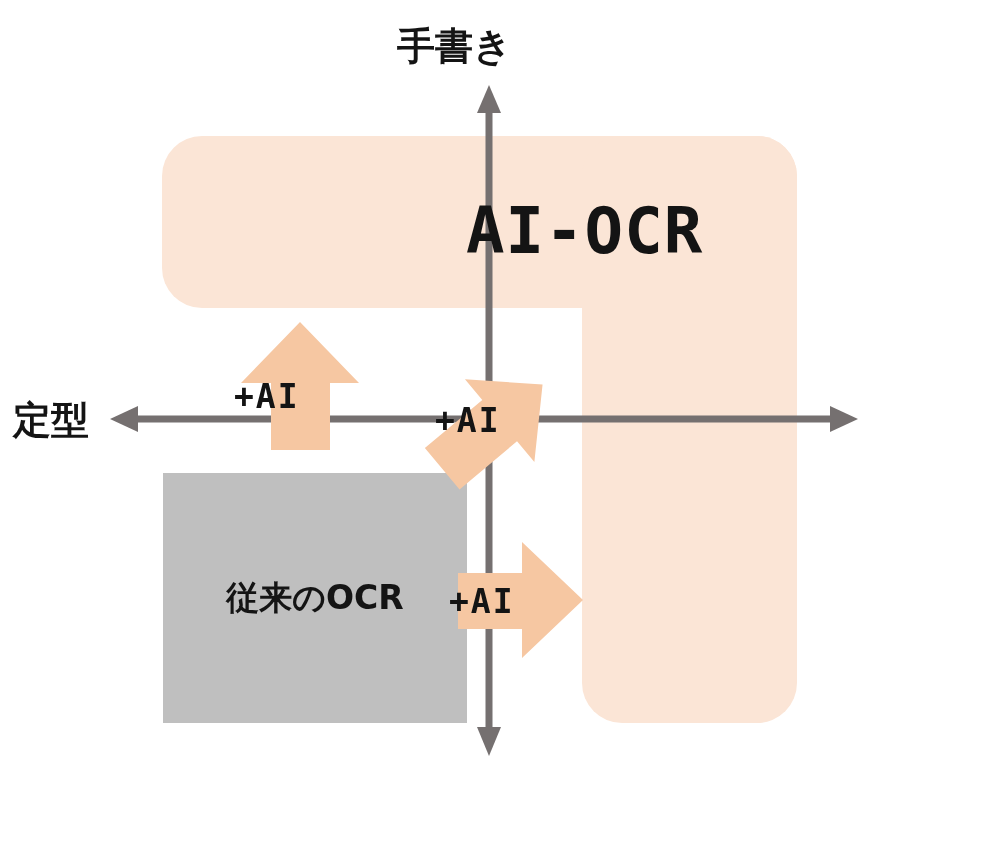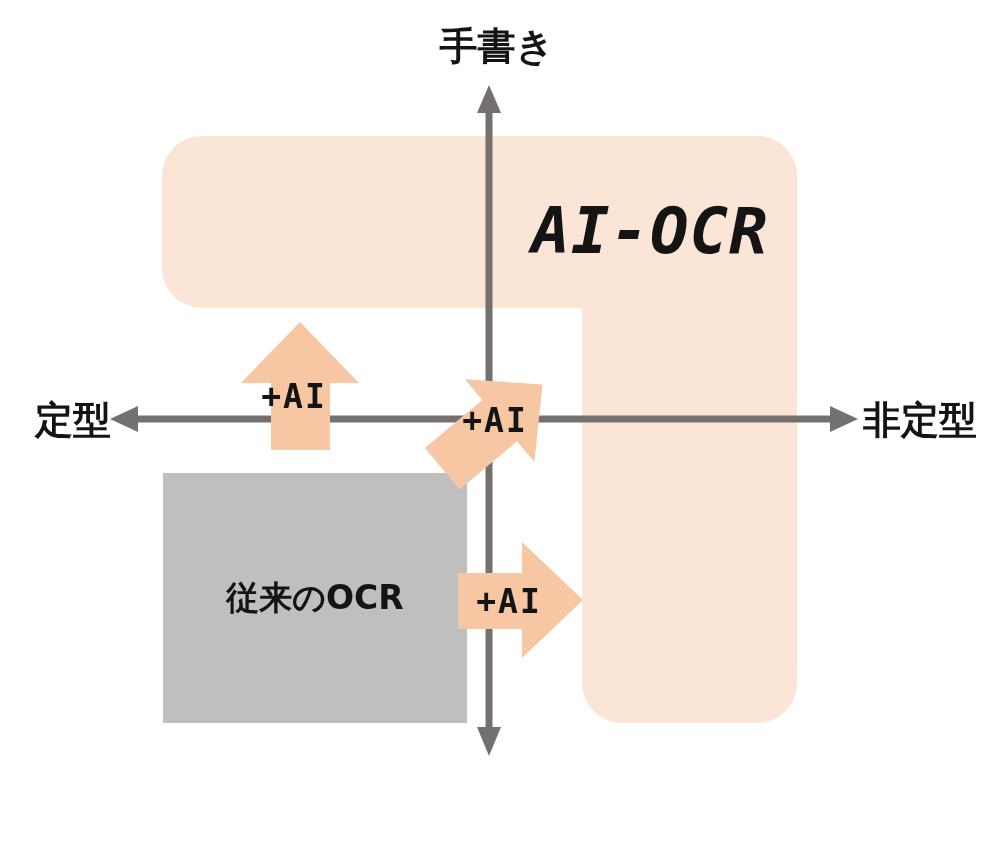--- a/index.html
+++ b/index.html
@@ -16,21 +16,21 @@
     background:#ffffff;
     overflow:hidden;
     font-family:"DejaVu Sans","Liberation Sans",sans-serif;
   }
   .layer{position:absolute;left:0;top:0;}
   .label{
     position:absolute;
     color:var(--text);
     font-weight:bold;
     line-height:1;
-    text-align:center;
+    text-align:left;
     white-space:nowrap;
   }
   .jp{font-family:"DejaVu Sans","Liberation Sans",sans-serif;}
   .latin{font-family:"DejaVu Sans Mono","DejaVu Sans",monospace;}
   .axis-label{font-size:38px;}
   .ai-ocr{font-size:64px;letter-spacing:1px;}
   .plus-ai{font-size:33px;letter-spacing:2px;}
   .legacy-box{
     position:absolute;
     left:163px;top:473px;width:304px;height:250px;
@@ -73,23 +73,22 @@
     <polygon points="271,450 271,383 241,383 300,322 359,383 330,383 330,450" style="fill:var(--arrow)"></polygon>
     <polygon points="-65,-27 10,-27 10,-54 66,0 10,54 10,27 -65,27" transform="translate(492,427) rotate(-40)" style="fill:var(--arrow)"></polygon>
     <polygon points="458,573 522,573 522,542 583,600 522,658 522,629 458,629" style="fill:var(--arrow)"></polygon>
   </svg>
 
   <div class="label jp axis-label" style="left:397px;top:27px;width:200px;">手書き</div>
 
 
   <div class="label jp axis-label" style="left:13px;top:401px;width:120px;">定型</div>
 
-  <div class="label jp axis-label" style="left:842px;top:401px;width:156px;">非定型</div>
 
-  <div class="label latin ai-ocr" style="left:450px;top:199px;width:400px;font-style:italic;">AI-OCR</div>
+  <div class="label latin ai-ocr" style="left:466px;top:199px;width:400px;">AI-OCR</div>
 
   <div class="label latin plus-ai" style="left:234px;top:380px;width:120px;">+AI</div>
 
   <div class="label latin plus-ai" style="left:435px;top:404px;width:120px;">+AI</div>
 
   <div class="label latin plus-ai" style="left:449px;top:585px;width:120px;">+AI</div>
 
 </div>
 
 </body></html>

